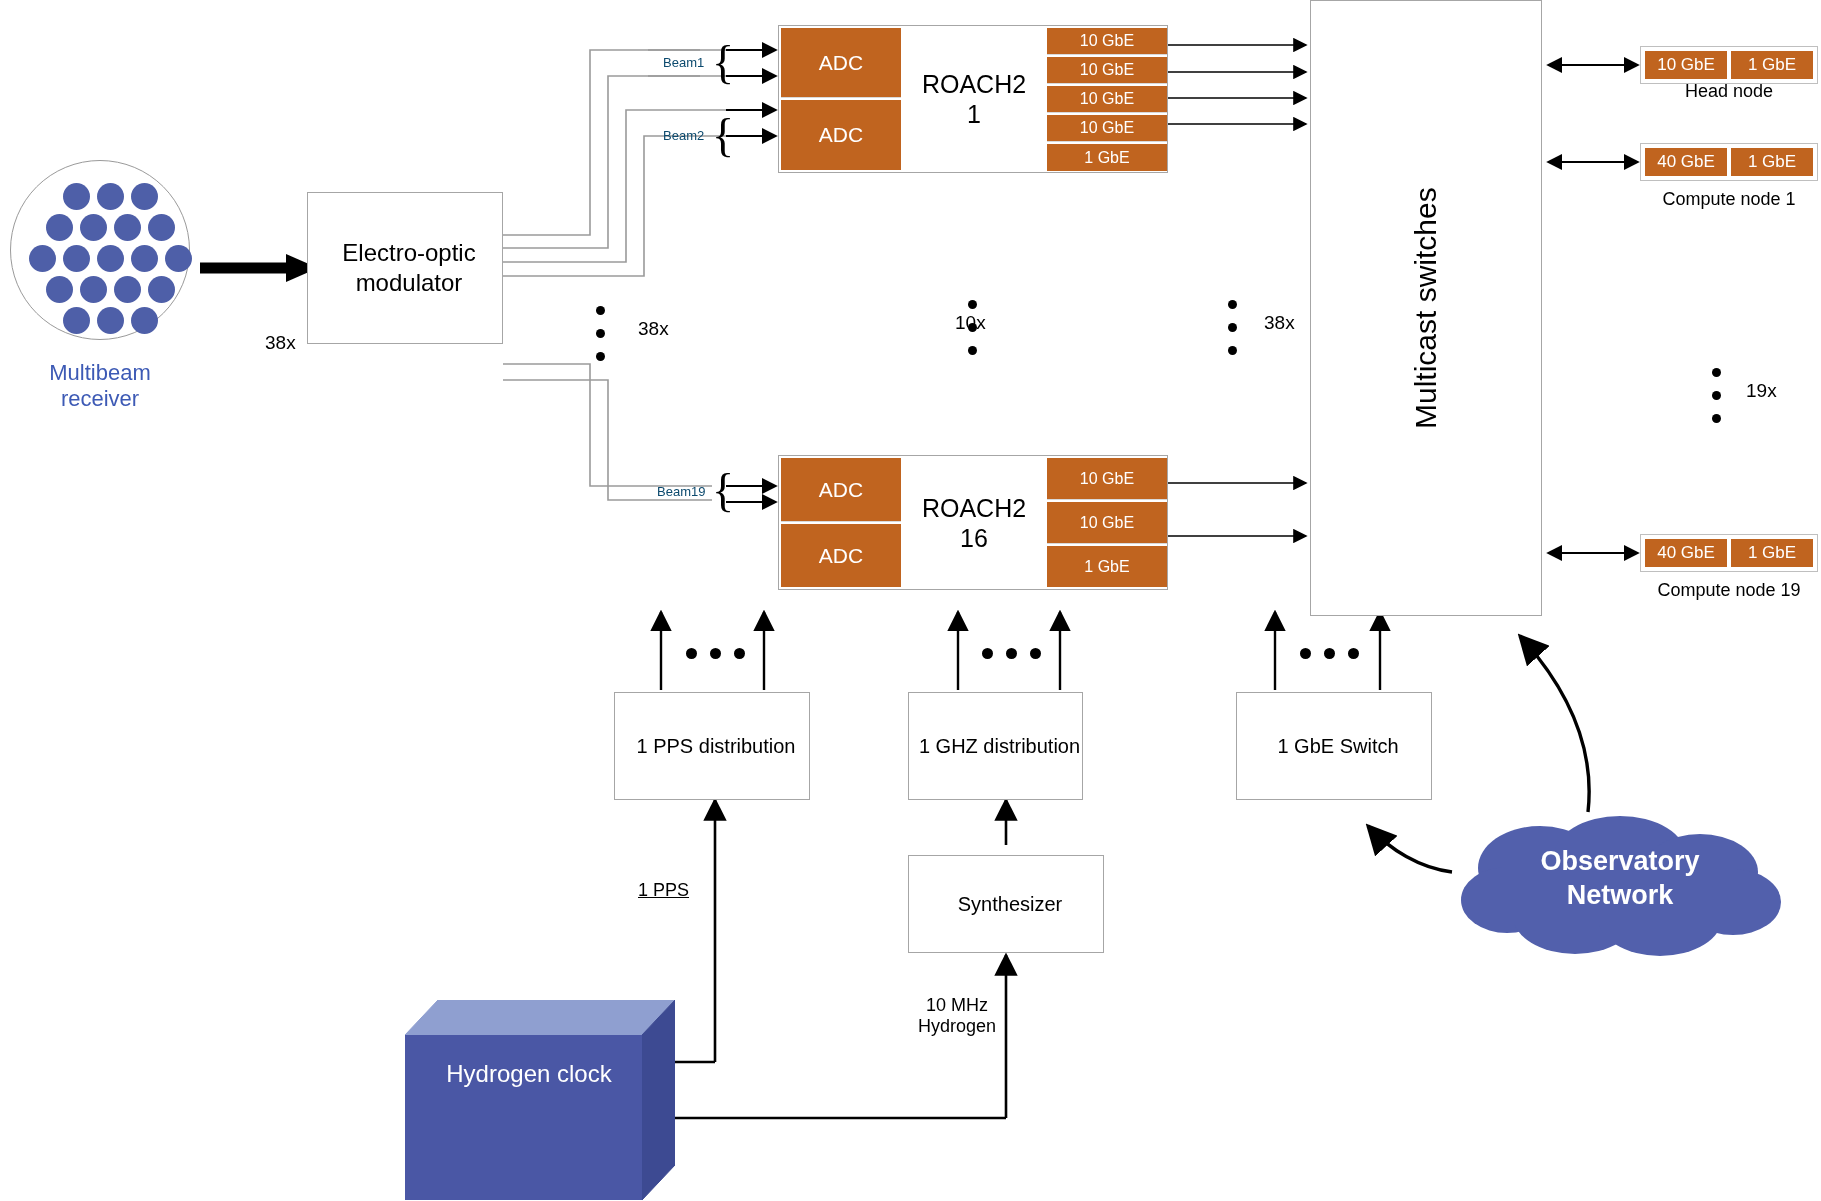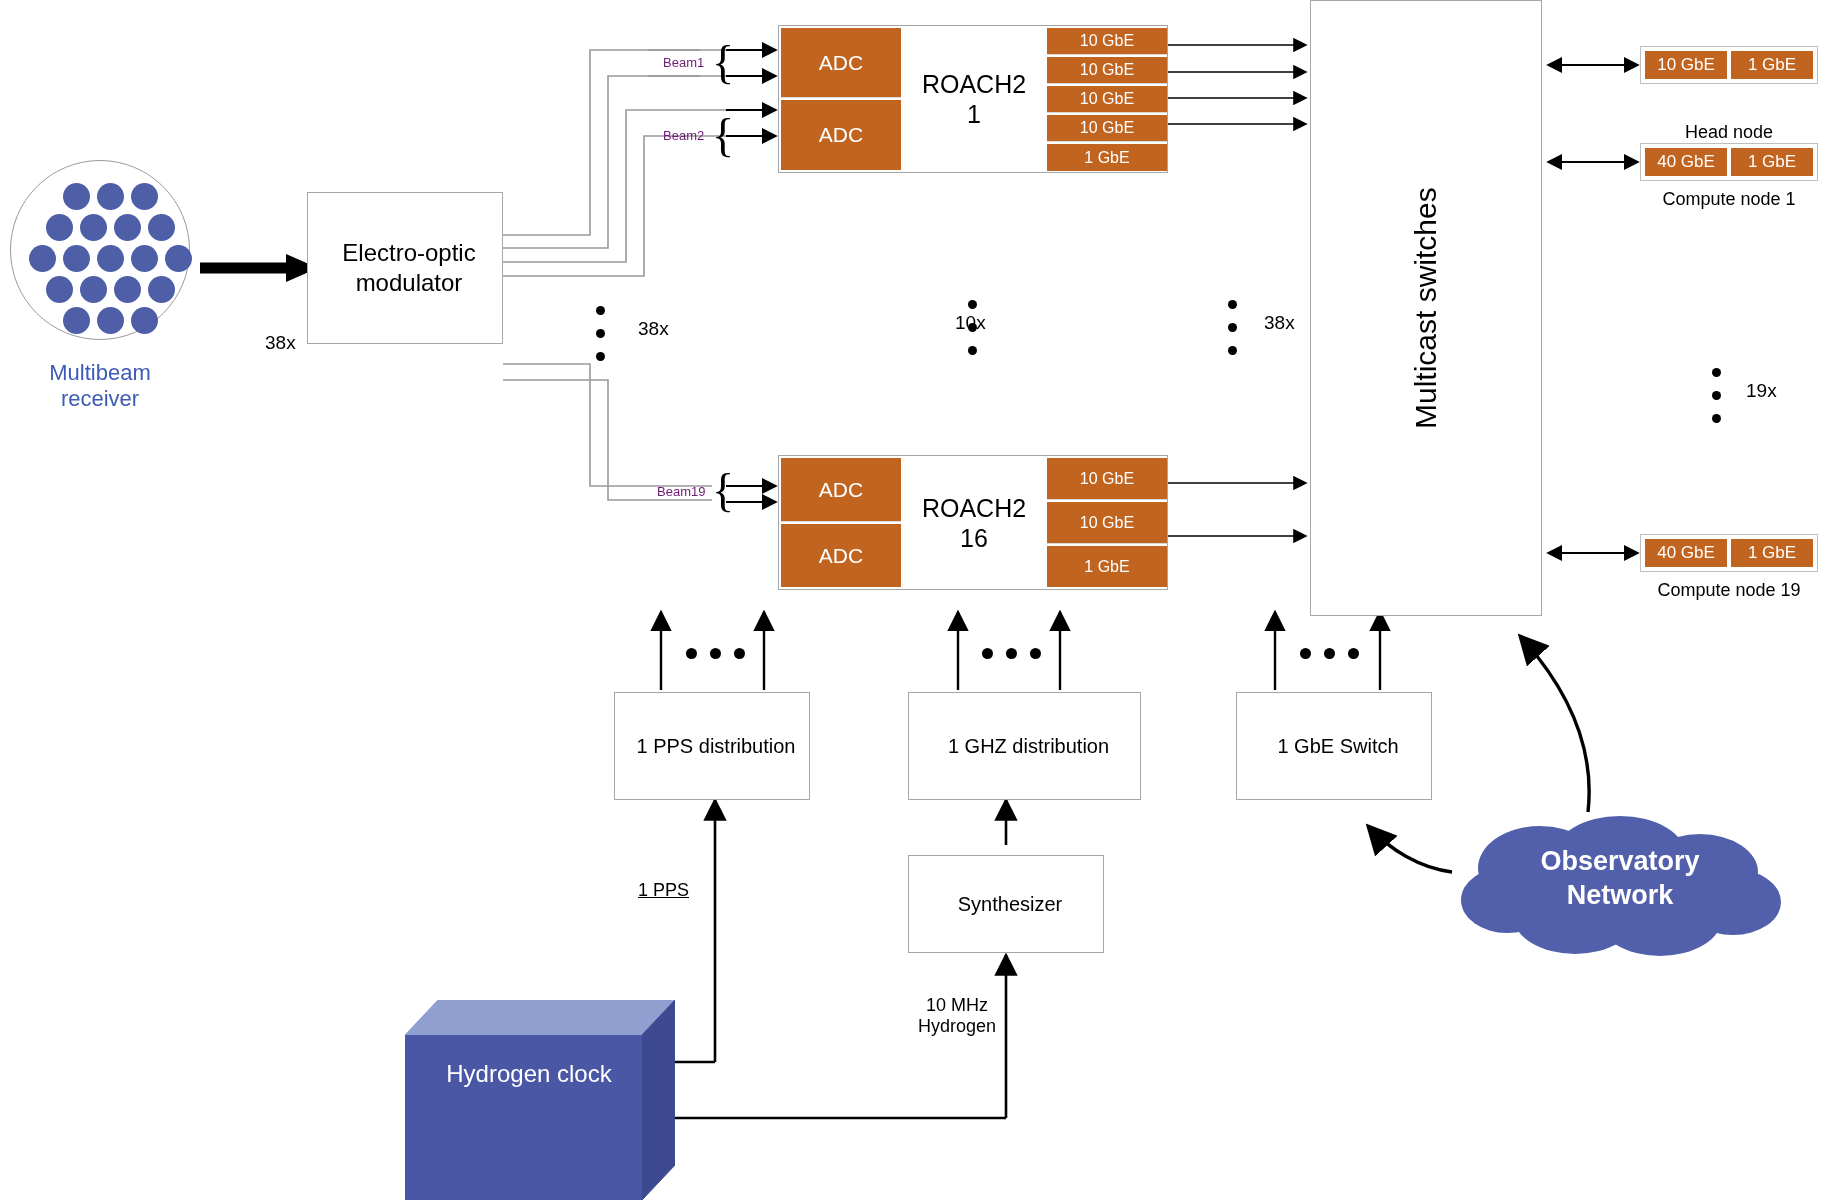--- a/index.html
+++ b/index.html
@@ -106,21 +106,21 @@
   
   .vdots { position:absolute; }
   .vdots span {
     display:block; width:9px; height:9px; border-radius:50%;
     background:#000; margin-bottom:14px;
   }
   .hdots { position:absolute; display:flex; gap:13px; }
   .hdots span { width:11px; height:11px; border-radius:50%; background:#000; }
 
   .mult-lbl { position:absolute; font-size:19px; color:#000; }
-  .beam-lbl { position:absolute; font-size:13px; color:#701a75; }
+  .beam-lbl { position:absolute; font-size:13px; color:#0c4a6e; }
   .brace { position:absolute; font-size:46px; line-height:1; color:#000; font-family:"Liberation Serif", serif; }
 
   svg.wires { position:absolute; left:0; top:0; width:1821px; height:1201px; pointer-events:none; }
 </style>
 </head>
 <body>
 
 <div id="stage">
 
   <svg class="wires" viewBox="0 0 1821 1201">
@@ -306,21 +306,21 @@
   </div>
   <div class="mult-lbl" style="left:1264px; top:312px;">38x</div>
 
   <div class="box" id="mcast"></div>
   <div id="mcast-label">Multicast switches</div>
 
   <div class="node-group" style="left:1640px; top:46px; width:178px; height:38px;">
     <div class="node-port">10 GbE</div>
     <div class="node-port">1 GbE</div>
   </div>
-  <div class="node-caption" style="left:1640px; top:81px; width:178px;margin-top:41px;">Head node</div>
+  <div class="node-caption" style="left:1640px; top:81px; width:178px;">Head node</div>
 
   <div class="node-group" style="left:1640px; top:143px; width:178px; height:38px;">
     <div class="node-port">40 GbE</div>
     <div class="node-port">1 GbE</div>
   </div>
   <div class="node-caption" style="left:1640px; top:189px; width:178px;">Compute node 1</div>
 
   <div class="node-group" style="left:1640px; top:534px; width:178px; height:38px;">
     <div class="node-port">40 GbE</div>
     <div class="node-port">1 GbE</div>
@@ -347,21 +347,21 @@
   <div class="hdots" style="left:1300px; top:648px;">
     <span></span>
       <span></span>
       <span></span>
   </div>
 
   <div class="box dist-box" style="left:614px; top:692px; width:196px; height:108px;">
     <span>1 PPS distribution</span>
   </div>
 
-  <div class="box dist-box" style="left:908px; top:692px; width:233px; height:108px;">
+  <div class="box dist-box" style="left:908px; top:692px; width:175px; height:108px;">
     <span>1 GHZ distribution</span>
   </div>
 
   <div class="box dist-box" style="left:1236px; top:692px; width:196px; height:108px;">
     <span>1 GbE Switch</span>
   </div>
 
   <div class="box dist-box" style="left:908px; top:855px; width:196px; height:98px;">
     <span>Synthesizer</span>
   </div>

